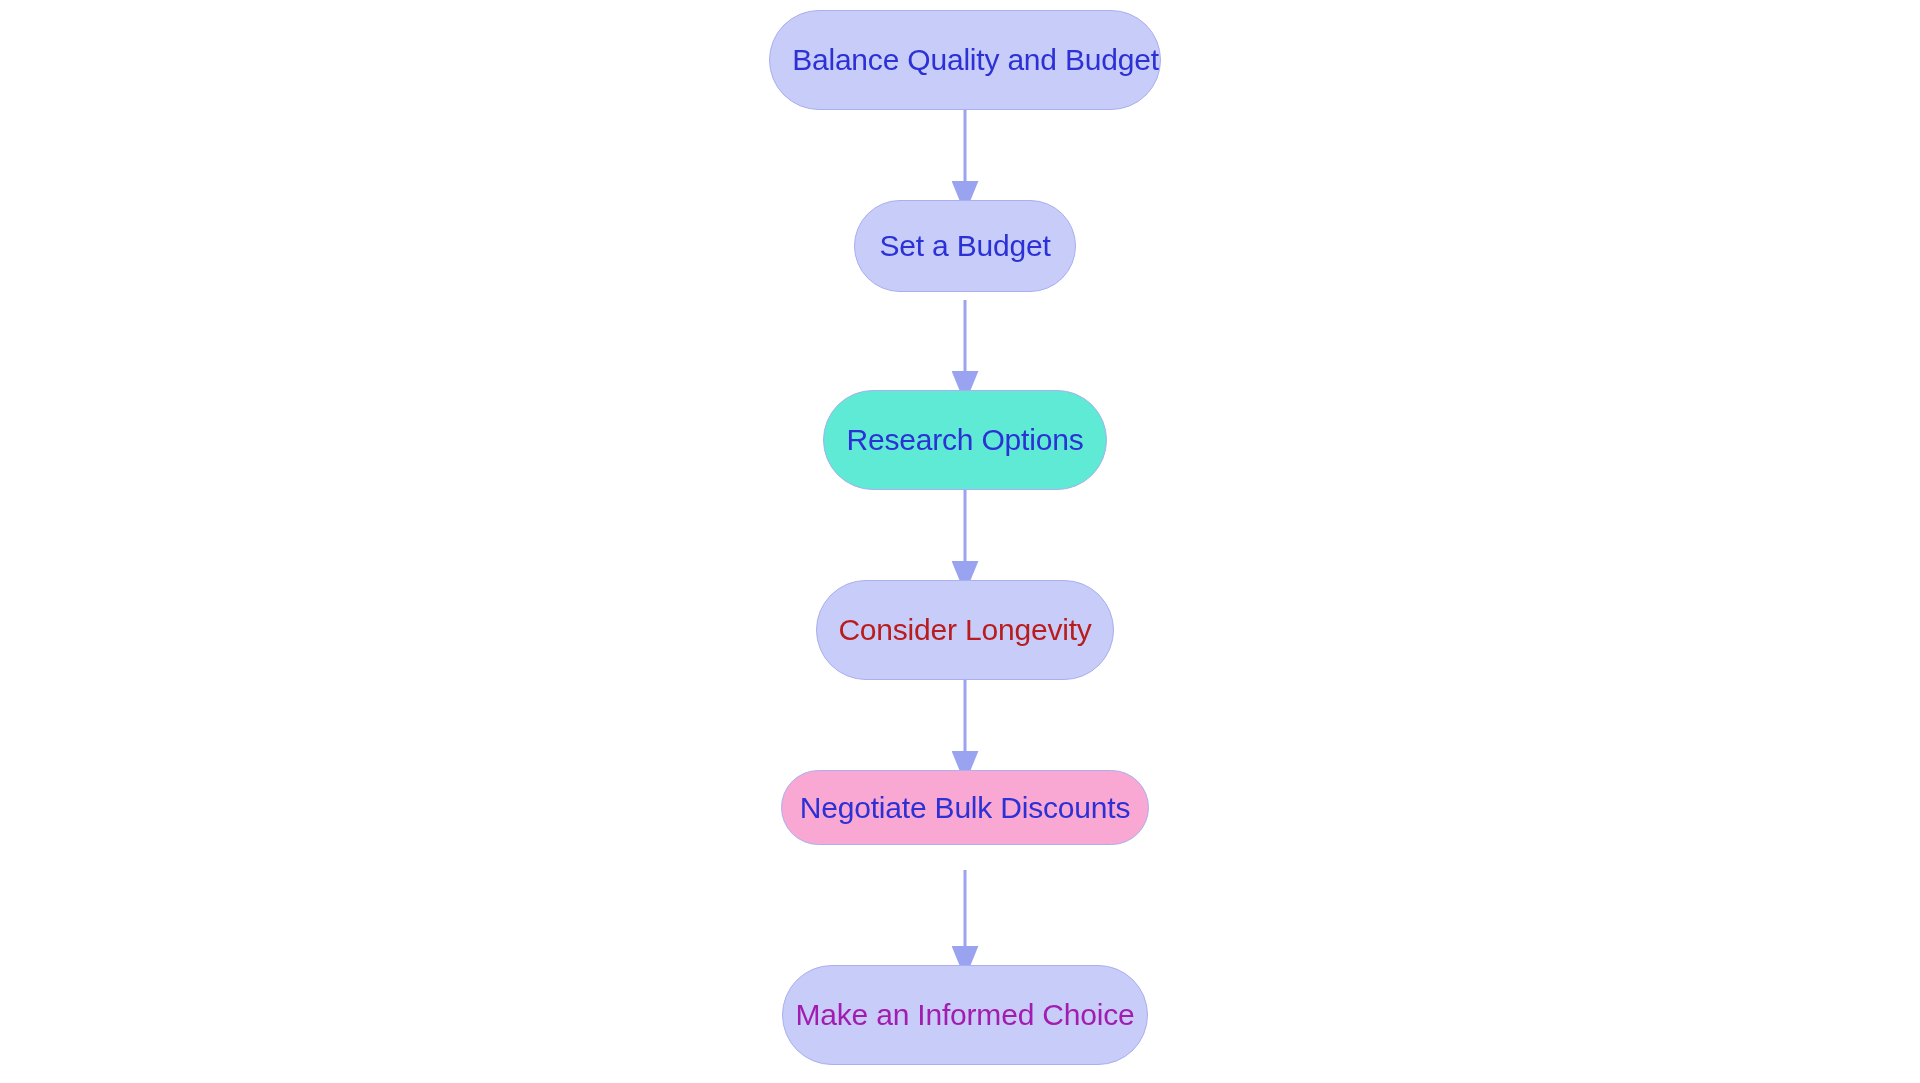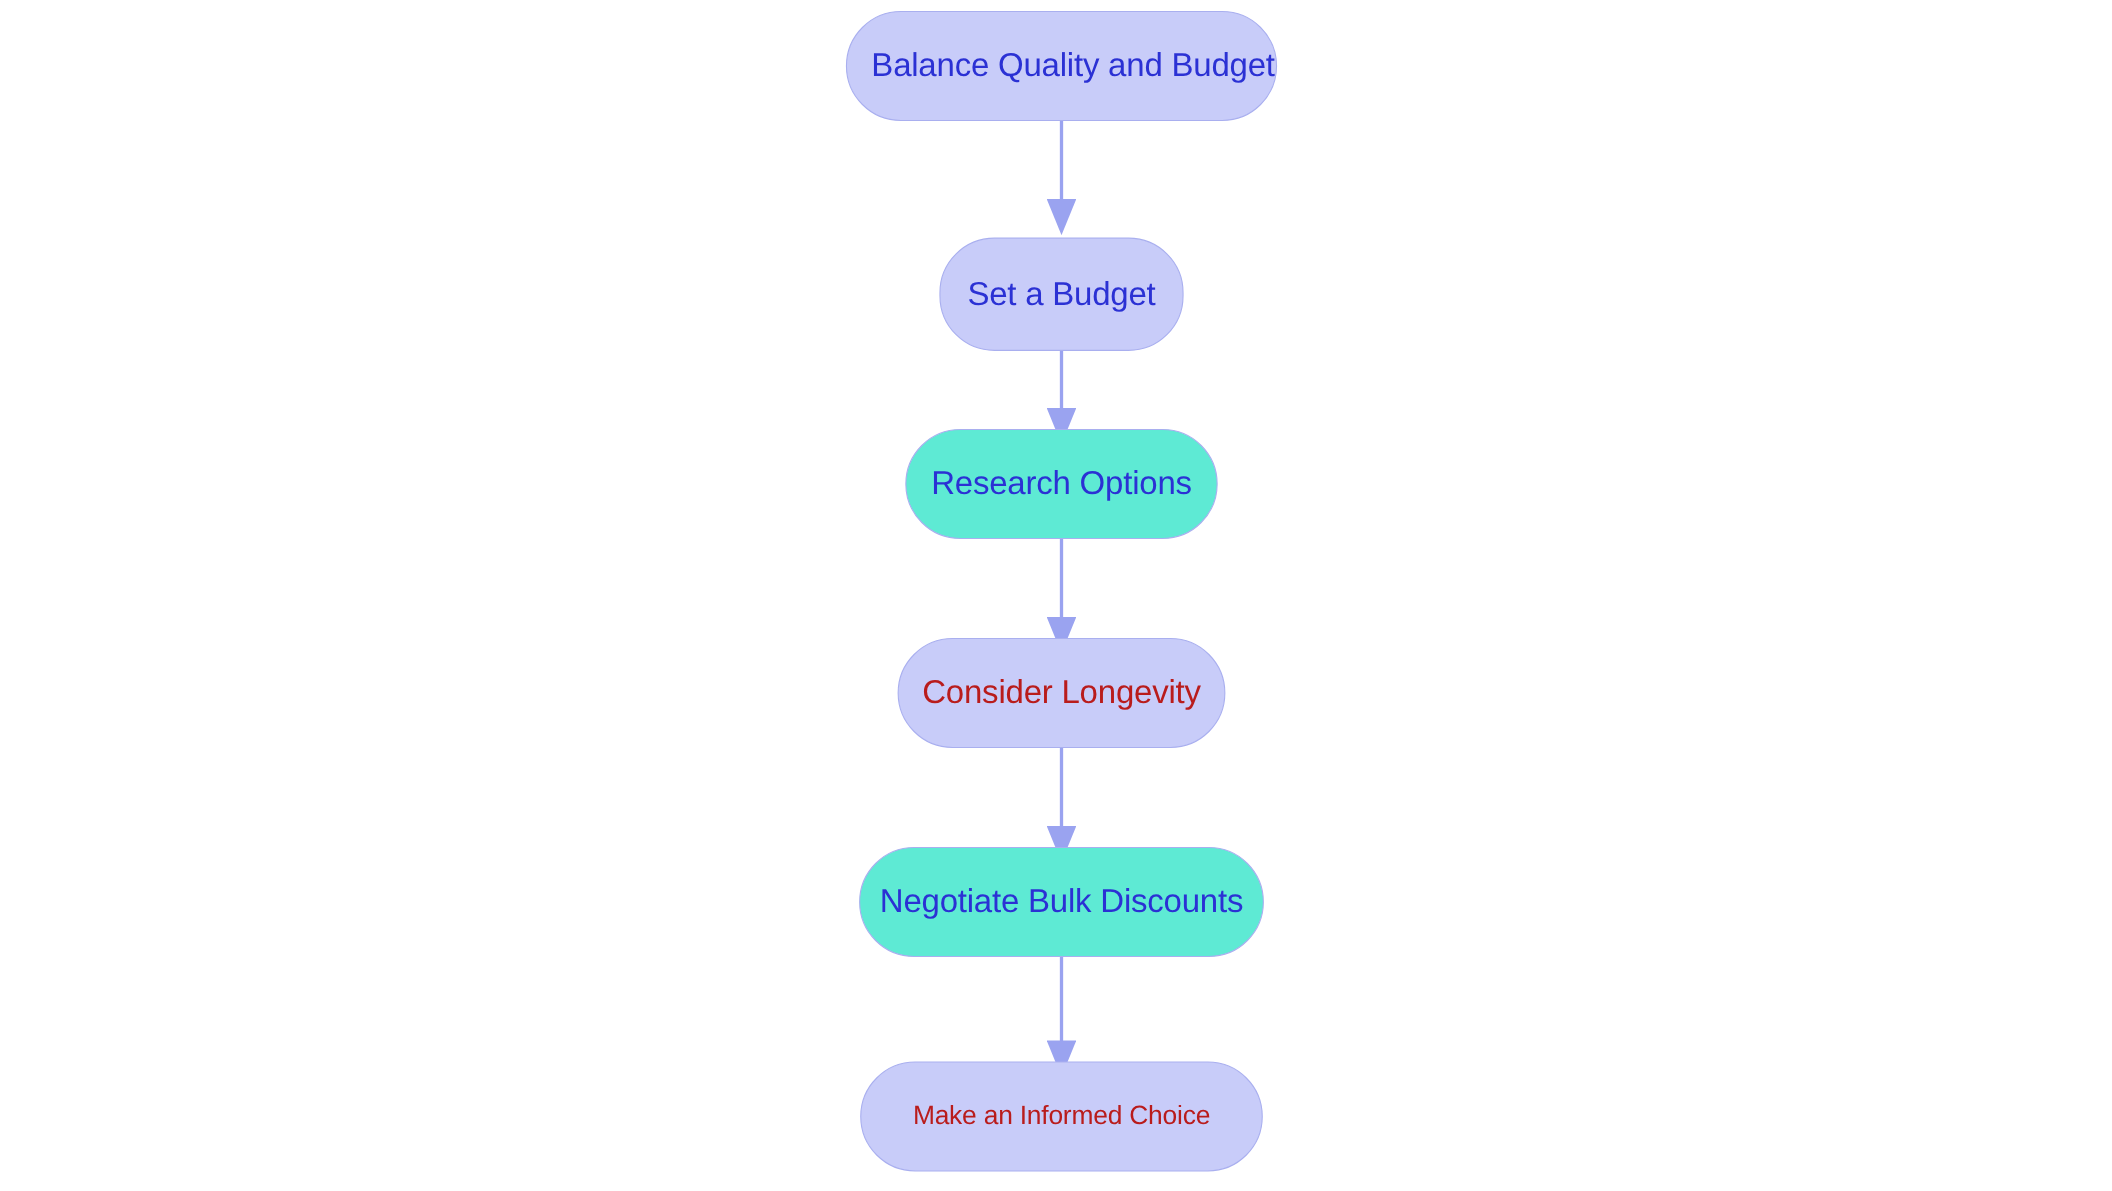--- a/index.html
+++ b/index.html
@@ -84,30 +84,30 @@
         <line x1="965" y1="490" x2="965" y2="562" stroke="#9aa3f0" stroke-width="3" marker-end="url(#arrowhead)"></line>
         <line x1="965" y1="680" x2="965" y2="752" stroke="#9aa3f0" stroke-width="3" marker-end="url(#arrowhead)"></line>
         <line x1="965" y1="870" x2="965" y2="947" stroke="#9aa3f0" stroke-width="3" marker-end="url(#arrowhead)"></line>
       </g>
   </svg>
 
   <div id="nodes-layer">
       <div class="flow-node" style="left: 965px; top: 10px; width: 392px; height: 100px; border-radius: 50px; background: rgb(200, 204, 249); border-color: rgb(169, 175, 239);">
         <span class="flow-node-label" style="color: rgb(43, 49, 212); font-size: 30px; margin-left: 21px;">Balance Quality and Budget</span>
       </div>
-      <div class="flow-node" style="left: 965px; top: 216px; width: 222px; height: 103px; border-radius: 50px; background: rgb(200, 204, 249); border-color: rgb(169, 175, 239);">
+      <div class="flow-node" style="left: 965px; top: 200px; width: 222px; height: 92px; border-radius: 50px; background: rgb(200, 204, 249); border-color: rgb(169, 175, 239);">
         <span class="flow-node-label" style="color: rgb(43, 49, 212); font-size: 30px;">Set a Budget</span>
       </div>
       <div class="flow-node" style="left: 965px; top: 390px; width: 284px; height: 100px; border-radius: 50px; background: #5eead4; border-color: rgb(169, 175, 239);">
         <span class="flow-node-label" style="color: rgb(43, 49, 212); font-size: 30px;">Research Options</span>
       </div>
       <div class="flow-node" style="left: 965px; top: 580px; width: 298px; height: 100px; border-radius: 50px; background: rgb(200, 204, 249); border-color: rgb(169, 175, 239);">
         <span class="flow-node-label" style="color: #b91c1c; font-size: 30px;">Consider Longevity</span>
       </div>
-      <div class="flow-node" style="left: 965px; top: 770px; width: 368px; height: 100px; border-radius: 50px; background: #5eead4; border-color: rgb(169, 175, 239);">
+      <div class="flow-node" style="left: 965px; top: 770px; width: 368px; height: 75px; border-radius: 50px; background: #f9a8d4; border-color: rgb(169, 175, 239);">
         <span class="flow-node-label" style="color: rgb(43, 49, 212); font-size: 30px;">Negotiate Bulk Discounts</span>
       </div>
       <div class="flow-node" style="left: 965px; top: 965px; width: 366px; height: 100px; border-radius: 50px; background: rgb(200, 204, 249); border-color: rgb(169, 175, 239);">
-        <span class="flow-node-label" style="color: #b91c1c; font-size: 24px;">Make an Informed Choice</span>
+        <span class="flow-node-label" style="color: #a21caf; font-size: 30px;">Make an Informed Choice</span>
       </div>
     </div>
 
 </div>
 
 </body></html>

